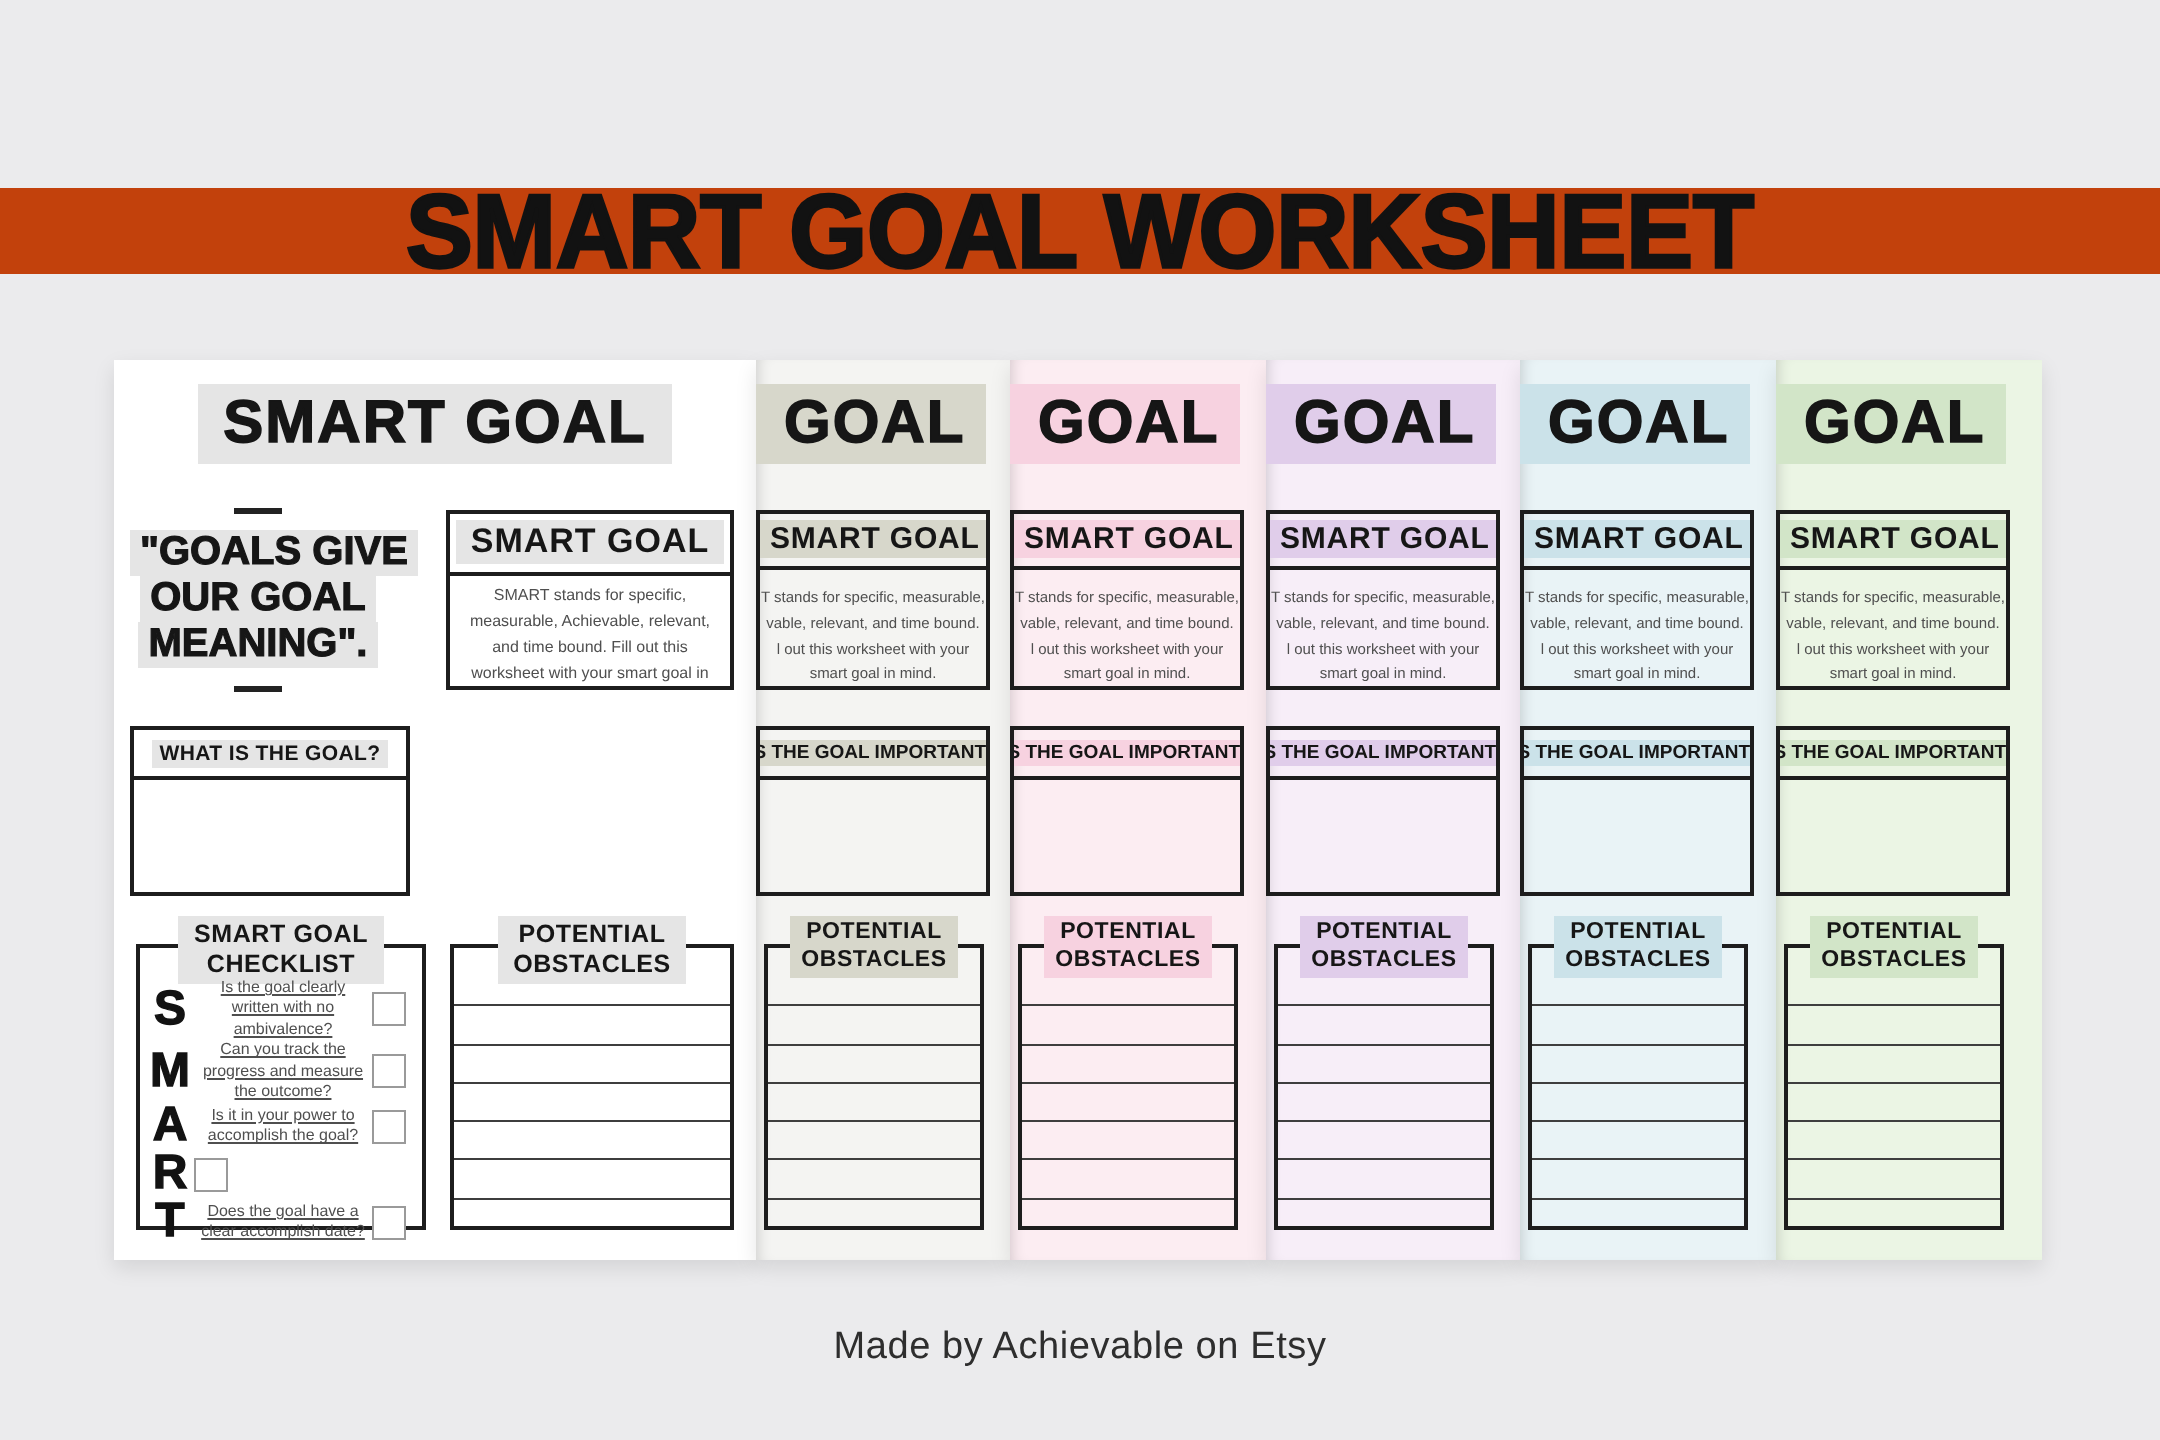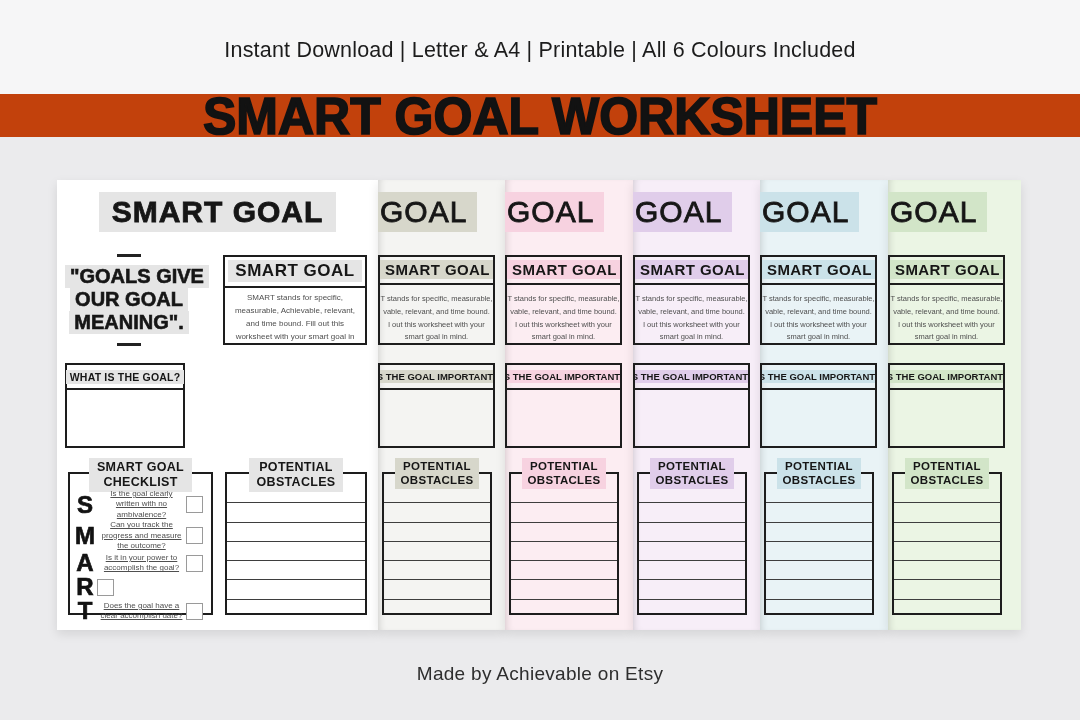--- a/index.html
+++ b/index.html
@@ -36,21 +36,21 @@
               line-height:23px;font-weight:bold;color:#161616;-webkit-text-stroke:.6px #161616;white-space:nowrap;}
 
   .about{position:absolute;left:166px;top:75px;width:144px;height:90px;border:2px solid #1d1d1d;
          text-align:center;overflow:hidden;}
   .about-h{border-bottom:2px solid #1d1d1d;padding:3px 0 4px;}
   .about-h .hl{display:inline-block;font-size:17px;font-weight:bold;letter-spacing:.5px;
                padding:1px 7px;color:#161616;}
   .about-b{font-size:8px;line-height:1.62;color:#4f4f4f;padding:4px 7px 0;}
 
   .wbox{position:absolute;top:183px;height:85px;border:2px solid #1d1d1d;}
-  .wbox-left{left:8px;width:120px;}
+  .wbox-left{left:8px;width:140px;}
   .wbox-right{left:166px;width:144px;}
   .wbox-h{height:25px;border-bottom:2px solid #1d1d1d;display:flex;align-items:center;justify-content:center;}
   .wbox-h span{font-size:10.5px;font-weight:bold;letter-spacing:.2px;padding:1px 4px;white-space:nowrap;color:#161616;}
 
   .check{position:absolute;left:11px;top:292px;width:145px;height:143px;border:2px solid #1d1d1d;}
   .straddle{position:absolute;top:-16px;left:0;right:0;text-align:center;}
   .straddle .hl{display:inline-block;font-size:12.5px;line-height:1.18;font-weight:bold;
                 letter-spacing:.3px;padding:2px 8px;color:#161616;}
   .check-rows{position:absolute;top:15px;bottom:5px;left:3px;right:5px;display:flex;
               flex-direction:column;justify-content:space-between;}
@@ -59,42 +59,39 @@
               -webkit-text-stroke:.7px #121212;line-height:1;}
   .chk-q{flex:1;font-size:8px;line-height:1.3;color:#4f4f4f;text-align:center;padding:0 2px;text-decoration:underline;}
   .chk-box{flex:0 0 17px;width:17px;height:17px;border:1.5px solid #9a9a9a;background:#fff;margin-right:3px;}
 
   .obst{position:absolute;left:168px;top:292px;width:142px;height:143px;border:2px solid #1d1d1d;}
   .ob-lines{position:absolute;top:0;left:0;right:0;bottom:0;padding-top:10px;}
   .ob-line{height:19.3px;border-bottom:1.2px solid #3e3e3e;}
 
   
   .p-title{position:absolute;top:12px;left:0;white-space:nowrap;}
-  .p-title .hl{display:inline-block;padding:3px 10px 3px 2px;font-size:30px;font-weight:normal;
+  .p-title .hl{display:inline-block;padding:3px 10px 3px 14px;font-size:30px;font-weight:bold;
                letter-spacing:1px;color:#161616;-webkit-text-stroke:.8px #161616;}
   .p-about{position:absolute;left:0;top:75px;width:117px;height:90px;border:2px solid #1d1d1d;
            text-align:center;overflow:hidden;}
   .p-about-h{border-bottom:2px solid #1d1d1d;padding:3px 0 4px;}
   .p-about-h .hl{display:inline-block;font-size:15px;font-weight:bold;letter-spacing:.4px;
                  padding:1px 5px;color:#161616;white-space:nowrap;}
   .p-about-b{font-size:7.5px;line-height:1.7;color:#4f4f4f;padding-top:8px;}
   .p-about-b div{white-space:nowrap;}
   .p-imp{position:absolute;left:0;top:183px;width:117px;height:85px;border:2px solid #1d1d1d;overflow:hidden;}
   .p-imp-h{height:25px;border-bottom:2px solid #1d1d1d;display:flex;align-items:center;justify-content:center;}
   .p-imp-h span{font-size:9.5px;font-weight:bold;padding:1px 3px;white-space:nowrap;color:#161616;}
   .p-obst{position:absolute;left:4px;top:292px;width:110px;height:143px;border:2px solid #1d1d1d;}
   .p-obst .straddle .hl{font-size:11.5px;padding:2px 6px;}
 </style>
 </head>
 <body>
 
 <div class="page">
-  <div class="top-band">
-    <div class="tagline">Instant Download | Letter &amp; A4 | Printable | All 6 Colours Included</div>
-  </div>
   <div class="title-bar">
     <h1 class="main-title">SMART GOAL WORKSHEET</h1>
   </div>
   <div id="mockup">
       <div class="sheet" style="left: 57px; top: 180px; width: 321px; height: 450px; --bg: #ffffff; --hl: #e5e5e5;">
     <div class="s-title">
       <span class="hl">SMART GOAL</span>
     </div>
     <div class="quote">
       <div class="dash"></div>

